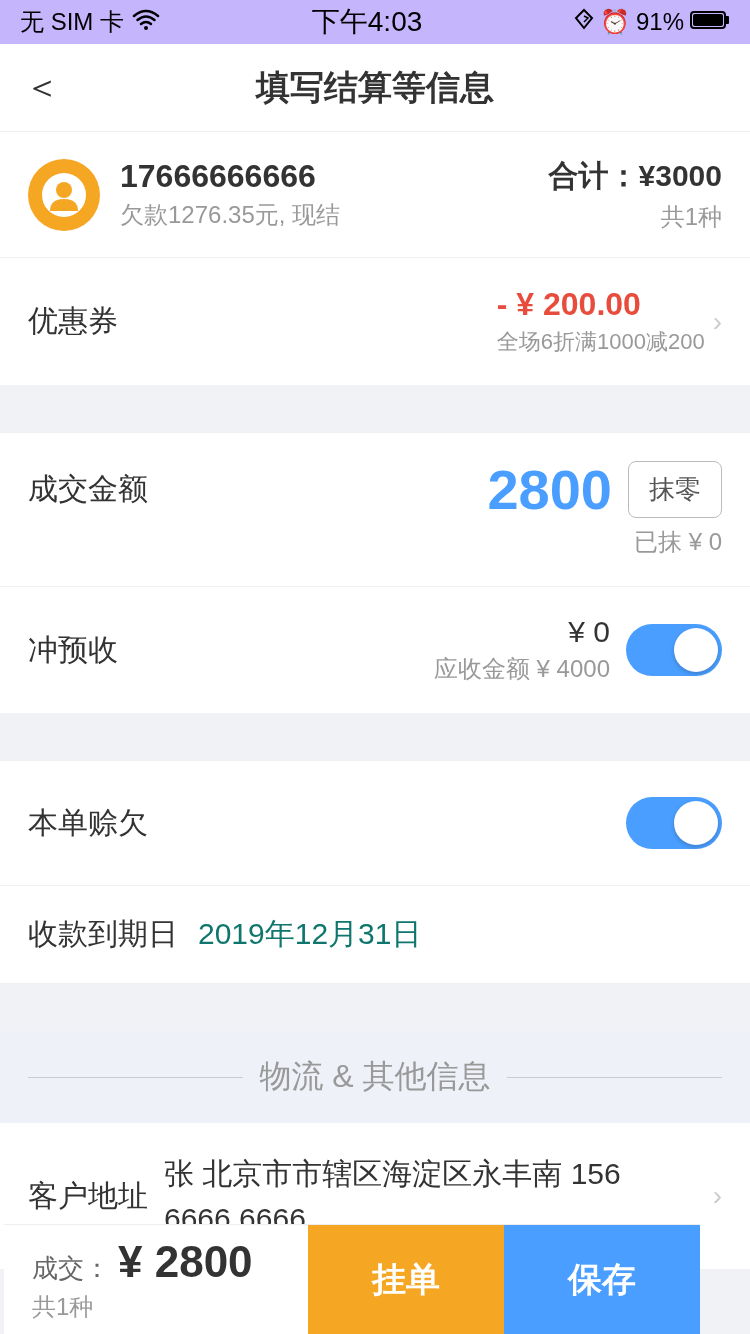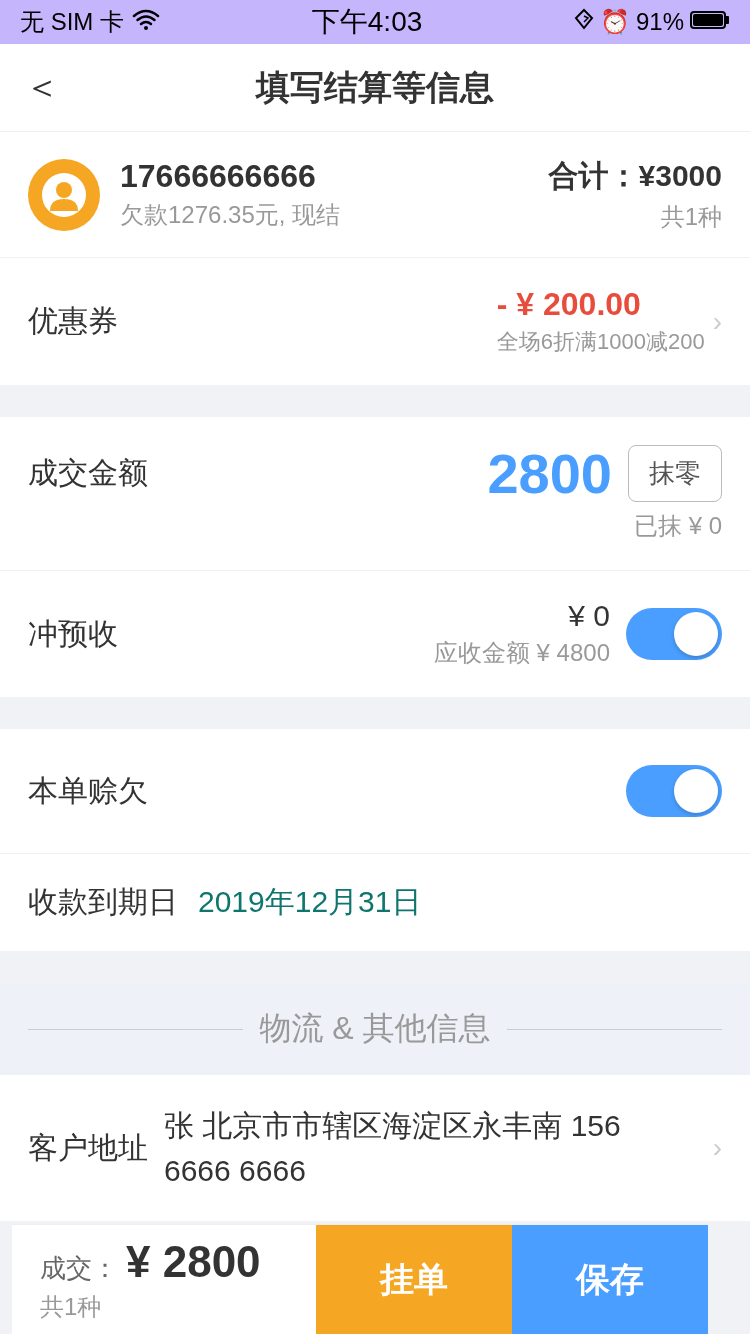--- a/index.html
+++ b/index.html
@@ -55,21 +55,21 @@
     }
 
     
     .content {
       padding-bottom: 120px;
     }
 
     
     .card {
       background: #fff;
-      margin-bottom: 16px;
+      margin-bottom: 32px;
     }
 
     
     .customer-row {
       display: flex;
       align-items: center;
       padding: 24px 28px;
       background: #fff;
     }
     .avatar {
@@ -232,21 +232,21 @@
       color: #333;
       flex: 1;
       margin: 0 16px;
       line-height: 1.5;
     }
 
     
     .bottom-bar {
       position: fixed;
       bottom: 0;
-      left: 12px;
+      left: 4px;
       width: 696px;
       height: 110px;
       background: #fff;
       display: flex;
       align-items: center;
       border-top: 1px solid #eee;
     }
     .bottom-summary {
       flex: 1;
       padding: 0 28px;
@@ -372,21 +372,21 @@
         </div>
       </div>
       <div class="deal-sub">已抹  ¥ 0</div>
     </div>
 
     <div class="flush-row">
       <span class="flush-label">冲预收</span>
       <div style="display:flex;align-items:center;">
         <div class="flush-right">
           <span class="flush-amount">¥ 0</span>
-          <span class="flush-desc">应收金额 ¥ 4800</span>
+          <span class="flush-desc">应收金额 ¥ 4000</span>
         </div>
         <div class="toggle">
           <div class="toggle-knob"></div>
         </div>
       </div>
     </div>
   </div>
 
   <div class="section-divider"></div>
 

